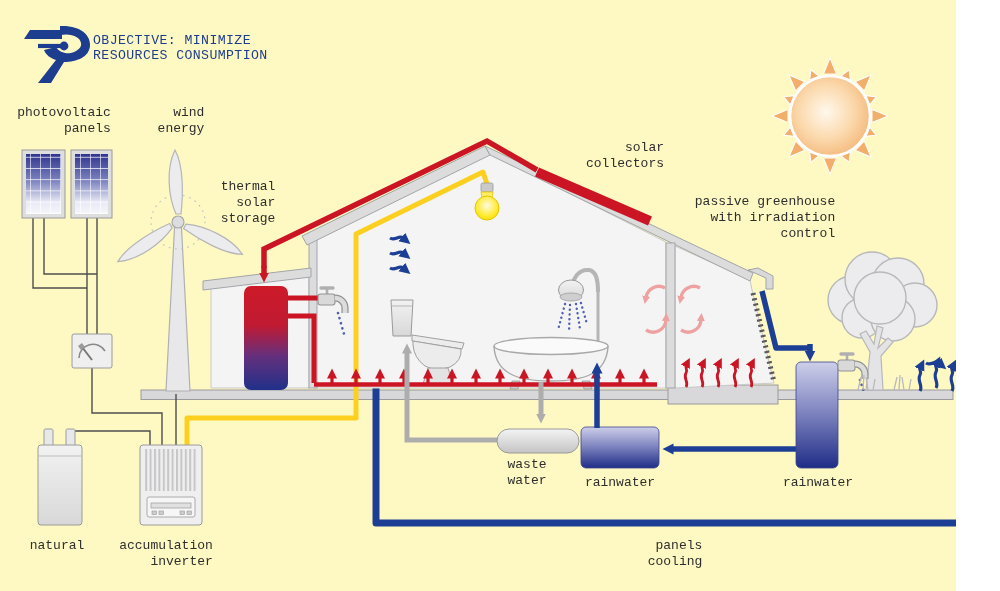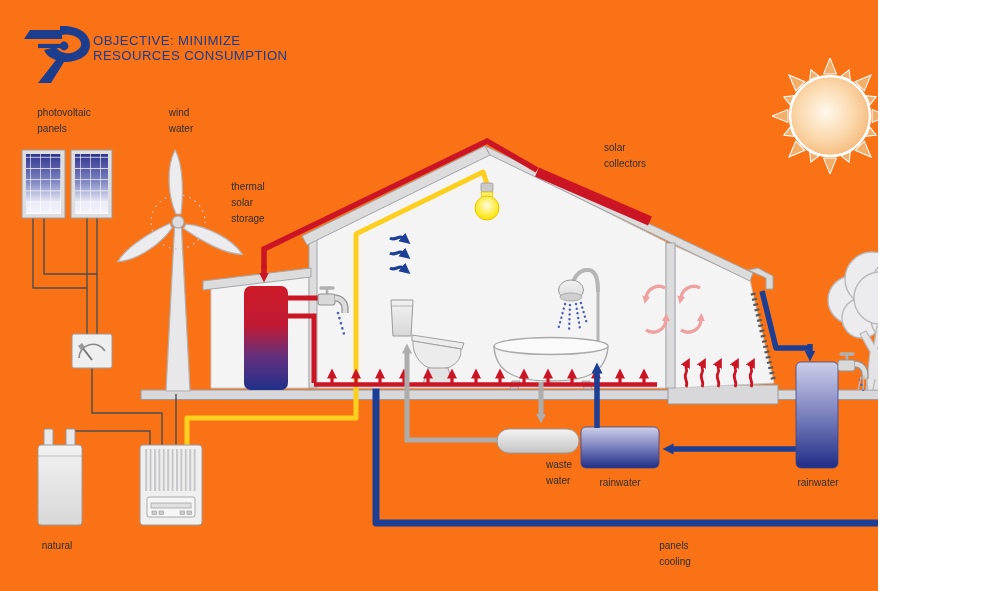--- a/index.html
+++ b/index.html
@@ -1,20 +1,20 @@
 <!DOCTYPE html>
 <html><head>
 <meta charset="utf-8">
 <style>
   html,body{margin:0;padding:0;background:#ffffff;}
-  #stage{position:relative;width:878px;height:591px;background:#f97316;overflow:hidden;
-         font-family:Liberation Sans, sans-serif;}
+  #stage{position:relative;width:956px;height:591px;background:#fef9c3;overflow:hidden;
+         font-family:Liberation Mono, monospace;}
   #scene{position:absolute;left:0;top:0;}
-  .label{position:absolute;transform:translateX(-50%);text-align:left;
-         white-space:pre-line;font-size:10px;line-height:16px;color:#2e2e2e;pointer-events:none;}
+  .label{position:absolute;transform:translateX(-50%);text-align:right;
+         white-space:pre-line;font-size:13px;line-height:16px;color:#2e2e2e;pointer-events:none;}
   .logo-text{position:absolute;left:93px;top:33px;font-size:13.2px;line-height:15px;
              color:#1d3d8f;letter-spacing:0.4px;white-space:pre-line;}
 </style>
 </head>
 <body>
 
 <div id="stage">
 
 <svg id="scene" width="1000" height="591" viewBox="0 0 1000 591">
   <defs>
@@ -315,27 +315,32 @@
     <circle cx="64" cy="46" r="4.4"></circle>
   </g>
 </svg>
 
 <div class="logo-text">OBJECTIVE: MINIMIZE
 RESOURCES CONSUMPTION</div>
 
 <div class="label" style="left:64px;top:105px">photovoltaic
 panels</div>
 <div class="label" style="left:181px;top:105px">wind
-water</div>
+energy</div>
 <div class="label" style="left:248px;top:179px">thermal
 solar
 storage</div>
 <div class="label" style="left:625px;top:140px">solar
 collectors</div>
+<div class="label" style="left:765px;top:194px">passive greenhouse
+with irradiation
+control</div>
 <div class="label" style="left:57px;top:538px">natural</div>
-<div class="label" style="left:559px;top:457px">waste
+<div class="label" style="left:166px;top:538px">accumulation
+inverter</div>
+<div class="label" style="left:527px;top:457px">waste
 water</div>
 <div class="label" style="left:620px;top:475px">rainwater</div>
 <div class="label" style="left:818px;top:475px">rainwater</div>
 <div class="label" style="left:675px;top:538px">panels
 cooling</div>
 
 </div>
 
 </body></html>

